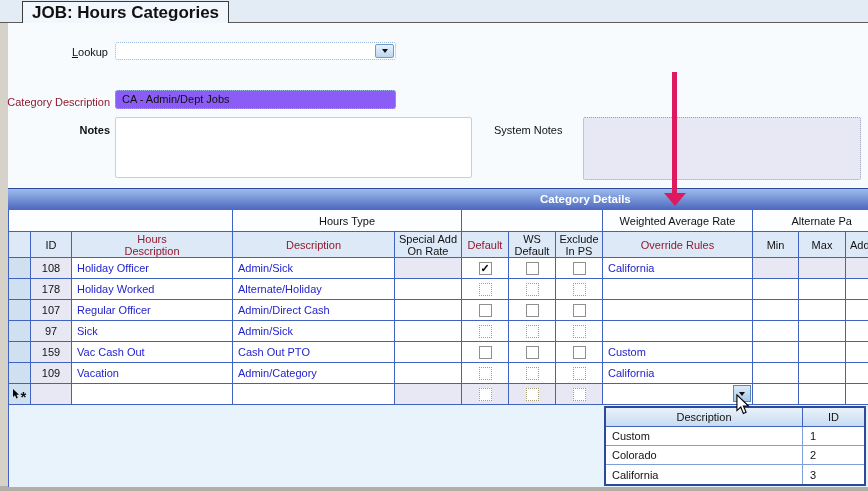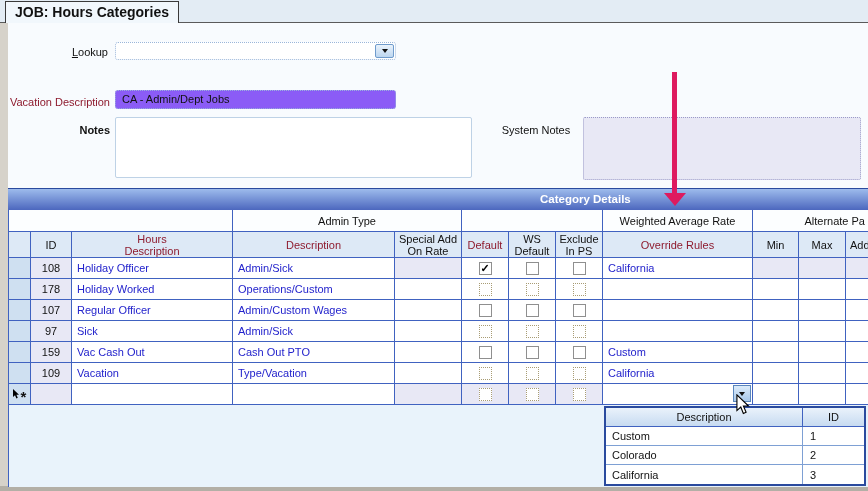--- a/index.html
+++ b/index.html
@@ -7,28 +7,28 @@
     --grid-line:#4062c0; --panel-border:#2a4a9e; --title-bar-top:#9dbbec;
     --title-bar-bottom:#4c67be; --lavender:#e8e8f5; --selector-blue:#cfe0f1;
   }
   html,body{margin:0;padding:0;}
   .page{position:relative;width:868px;height:491px;background:#f8fbfe;overflow:hidden;
         font-family:"Liberation Sans",sans-serif;font-size:11px;color:#111;}
   .left-strip{position:absolute;left:0;top:23px;width:8px;height:464px;background:#d6d2ca;}
   .bottom-strip{position:absolute;left:0;top:486px;width:868px;height:5px;background:#b3afa6;}
   .tab-strip{position:absolute;left:0;top:0;width:868px;height:23px;background:#e3ecf4;
              border-bottom:1px solid #5a5a5a;box-sizing:border-box;}
-  .tab{position:absolute;left:5px;top:1px;height:21px;padding:0 9px;background:#f1f7fc;
-       border:1px solid #3a3a3a;border-bottom:none;font-weight:bold;line-height:21px;font-size:14px;}
+  .tab{position:absolute;left:22px;top:1px;height:21px;padding:0 9px;background:#f1f7fc;
+       border:1px solid #3a3a3a;border-bottom:none;font-weight:bold;line-height:21px;font-size:17px;}
   .lbl{position:absolute;height:14px;line-height:14px;white-space:nowrap;}
   #lookup-label{left:20px;top:45px;width:88px;text-align:right;}
   #lookup-label .accel{text-decoration:underline;}
   #catdesc-label{left:2px;top:95px;width:108px;text-align:right;color:var(--required-label);}
   #notes-label{left:38px;top:123px;width:72px;text-align:right;font-weight:bold;}
-  #sysnotes-label{left:494px;top:123px;width:84px;text-align:center;}
+  #sysnotes-label{left:494px;top:123px;width:84px;text-align:left;}
   .combo{position:absolute;left:115px;top:42px;width:281px;height:18px;background:#fff;
          border:1px dotted #9ab6da;border-radius:3px;box-sizing:border-box;}
   .combo-btn{position:absolute;right:1px;top:1px;width:19px;height:14px;
          background:linear-gradient(#eaf3fc,#bcd6f0);border:1px solid #6f9bcc;border-radius:2px;
          display:flex;align-items:center;justify-content:center;box-sizing:border-box;}
   .tri{width:0;height:0;border-left:3.5px solid transparent;border-right:3.5px solid transparent;
        border-top:4px solid #111;}
   .field{position:absolute;left:115px;top:90px;width:281px;height:19px;background:#8b5cf6;
          border:1px dotted #9ab6da;border-radius:3px;box-sizing:border-box;
          line-height:17px;padding:0 6px;}
@@ -46,21 +46,21 @@
   .titlebar{height:22px;background:linear-gradient(var(--title-bar-top),var(--title-bar-bottom));
          border-top:1px solid var(--panel-border);box-sizing:border-box;position:relative;}
   .titlebar span{position:absolute;left:532px;top:4px;color:#fff;font-weight:bold;font-size:11.5px;}
   .grow{display:flex;border-left:1px solid var(--grid-line);box-sizing:border-box;}
   .cell{box-sizing:border-box;border-right:1px solid var(--grid-line);border-bottom:1px solid var(--grid-line);
         display:flex;align-items:center;justify-content:center;overflow:hidden;flex:none;background:#fff;}
   .ghead .cell{height:22px;background:#fcfeff;}
   .chead .cell{height:26px;background:#dde9f6;text-align:center;white-space:pre-line;line-height:12px;}
   .req{color:var(--required-label);}
   .g-left{width:224px;} .g-hours{width:229px;} .g-mid{width:141px;} .g-war{width:150px;}
-  .g-alt{width:116px;border-right:none;justify-content:flex-end;padding-right:4px;}
+  .g-alt{width:116px;border-right:none;justify-content:flex-end;padding-right:17px;}
   .w-sel{width:22px;} .w-id{width:41px;} .w-hd{width:161px;} .w-desc{width:162px;}
   .w-spc{width:67px;} .w-def{width:47px;} .w-ws{width:47px;} .w-exc{width:47px;}
   .w-or{width:150px;} .w-min{width:46px;} .w-max{width:47px;} .w-add{width:23px;border-right:none;}
   .w-add.hdr{justify-content:flex-start;padding-left:4px;}
   .drow .cell{height:21px;}
   .sel{background:var(--selector-blue);}
   .idc{background:var(--lavender);color:#111;}
   .txt{justify-content:flex-start;padding-left:5px;}
   .link{color:var(--link-text);}
   .ro{background:var(--lavender);}
@@ -104,39 +104,39 @@
   <div class="bottom-strip"></div>
 
   <div class="lbl" id="lookup-label"><span class="accel">L</span><span>ookup</span></div>
   <div class="combo">
     <span></span>
     <div class="combo-btn">
       <div class="tri"></div>
     </div>
   </div>
 
-  <div class="lbl" id="catdesc-label">Vacation Description</div>
+  <div class="lbl" id="catdesc-label">Category Description</div>
   <div class="field">CA - Admin/Dept Jobs</div>
 
   <div class="lbl" id="notes-label">Notes</div>
   <div class="notes"></div>
 
   <div class="lbl" id="sysnotes-label">System Notes</div>
   <div class="sysnotes"></div>
 
   <div class="arrow-shaft"></div>
   <div class="arrow-head"></div>
 
   <div class="panel">
     <div class="titlebar">
       <span>Category Details</span>
     </div>
     <div class="grow ghead">
       <div class="cell g-left"></div>
-      <div class="cell g-hours">Admin Type</div>
+      <div class="cell g-hours">Hours Type</div>
       <div class="cell g-mid"></div>
       <div class="cell g-war">Weighted Average Rate</div>
       <div class="cell g-alt">Alternate Pa</div>
     </div>
     <div class="grow chead">
       <div class="cell w-sel"></div>
       <div class="cell w-id">ID</div>
       <div class="cell w-hd req">Hours
 Description</div>
       <div class="cell w-desc req">Description</div>
@@ -171,41 +171,41 @@
           </div>
           <div class="cell w-or txt link">California</div>
           <div class="cell w-min ro"></div>
           <div class="cell w-max ro"></div>
           <div class="cell w-add ro"></div>
         </div>
         <div class="grow drow">
           <div class="cell w-sel sel"></div>
           <div class="cell w-id idc">178</div>
           <div class="cell w-hd txt link">Holiday Worked</div>
-          <div class="cell w-desc txt link">Operations/Custom</div>
+          <div class="cell w-desc txt link">Alternate/Holiday</div>
           <div class="cell w-spc"></div>
           <div class="cell w-def">
             <div class="checkbox dotted"></div>
           </div>
           <div class="cell w-ws">
             <div class="checkbox dotted"></div>
           </div>
           <div class="cell w-exc">
             <div class="checkbox dotted"></div>
           </div>
           <div class="cell w-or txt link"></div>
           <div class="cell w-min"></div>
           <div class="cell w-max"></div>
           <div class="cell w-add"></div>
         </div>
         <div class="grow drow">
           <div class="cell w-sel sel"></div>
           <div class="cell w-id idc">107</div>
           <div class="cell w-hd txt link">Regular Officer</div>
-          <div class="cell w-desc txt link">Admin/Custom Wages</div>
+          <div class="cell w-desc txt link">Admin/Direct Cash</div>
           <div class="cell w-spc"></div>
           <div class="cell w-def">
             <div class="checkbox"></div>
           </div>
           <div class="cell w-ws">
             <div class="checkbox"></div>
           </div>
           <div class="cell w-exc">
             <div class="checkbox"></div>
           </div>
@@ -251,21 +251,21 @@
           </div>
           <div class="cell w-or txt link">Custom</div>
           <div class="cell w-min"></div>
           <div class="cell w-max"></div>
           <div class="cell w-add"></div>
         </div>
         <div class="grow drow">
           <div class="cell w-sel sel"></div>
           <div class="cell w-id idc">109</div>
           <div class="cell w-hd txt link">Vacation</div>
-          <div class="cell w-desc txt link">Type/Vacation</div>
+          <div class="cell w-desc txt link">Admin/Category</div>
           <div class="cell w-spc"></div>
           <div class="cell w-def">
             <div class="checkbox dotted"></div>
           </div>
           <div class="cell w-ws">
             <div class="checkbox dotted"></div>
           </div>
           <div class="cell w-exc">
             <div class="checkbox dotted"></div>
           </div>

